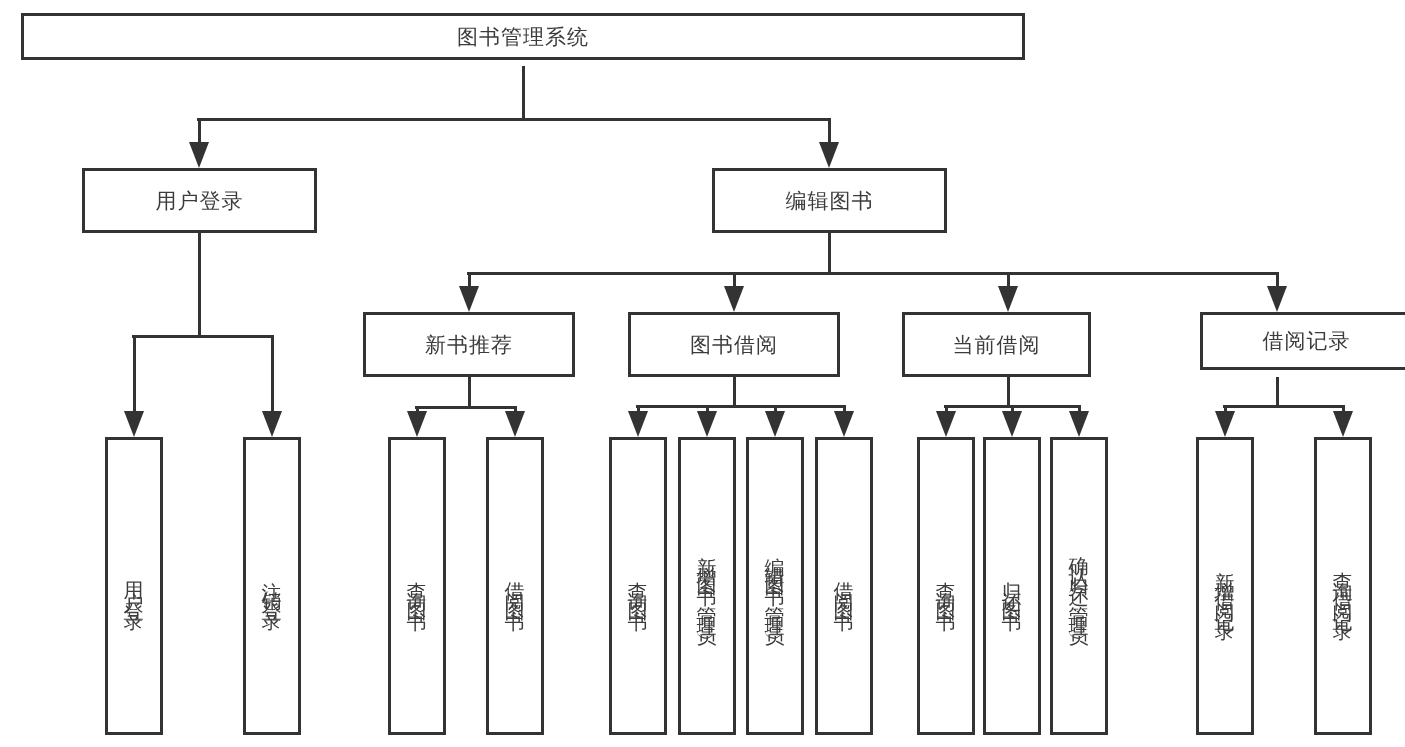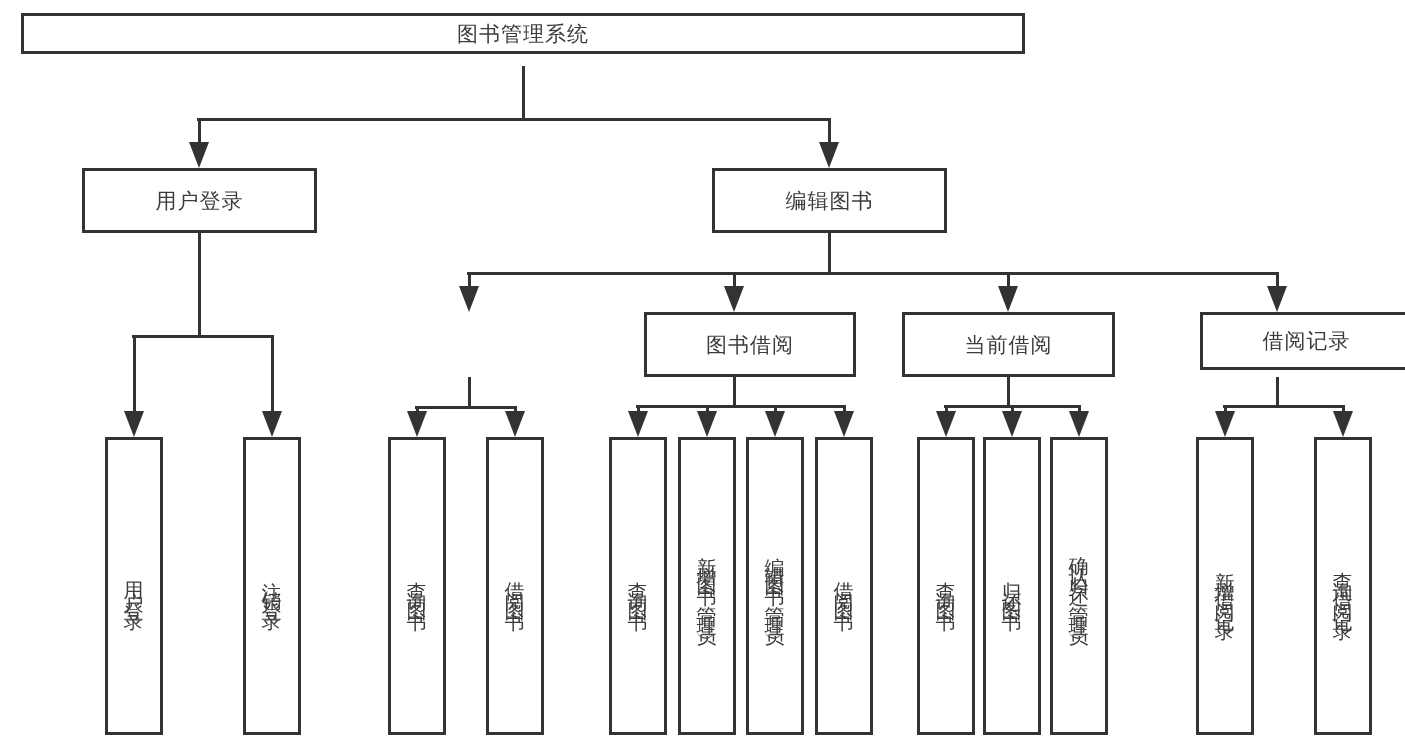--- a/index.html
+++ b/index.html
@@ -74,35 +74,38 @@
       <div class="ar" style="left: 697px; top: 411px;"></div>
       <div class="ar" style="left: 765px; top: 411px;"></div>
       <div class="ar" style="left: 834px; top: 411px;"></div>
       <div class="ar" style="left: 936px; top: 411px;"></div>
       <div class="ar" style="left: 1002px; top: 411px;"></div>
       <div class="ar" style="left: 1069px; top: 411px;"></div>
       <div class="ar" style="left: 1215px; top: 411px;"></div>
       <div class="ar" style="left: 1333px; top: 411px;"></div>
     </div>
 
-  <div class="node h" style="left:21px;top:13px;width:1004px;height:41px">
+  <div class="node h" style="left:21px;top:13px;width:1004px;height:47px">
     <span class="lbl">图书管理系统</span>
   </div>
 
   <div class="node h" style="left:82px;top:168px;width:235px;height:65px">
     <span class="lbl">用户登录</span>
   </div>
   <div class="node h" style="left:712px;top:168px;width:235px;height:65px">
     <span class="lbl">编辑图书</span>
   </div>
 
-  <div class="node h" style="left:644px;top:312px;width:212px;height:65px">
+  <div class="node h" style="left:363px;top:312px;width:212px;height:65px">
+    <span class="lbl">新书推荐</span>
+  </div>
+  <div class="node h" style="left:628px;top:312px;width:212px;height:65px">
     <span class="lbl">图书借阅</span>
   </div>
-  <div class="node h" style="left:902px;top:312px;width:213px;height:65px">
+  <div class="node h" style="left:902px;top:312px;width:189px;height:65px">
     <span class="lbl">当前借阅</span>
   </div>
   <div class="node h" style="left:1200px;top:312px;width:213px;height:58px">
     <span class="lbl">借阅记录</span>
   </div>
 
   <div class="node v" style="left:105px;top:437px;width:58px;height:298px">
     <span class="lbl">用户登录</span>
   </div>
   <div class="node v" style="left:243px;top:437px;width:58px;height:298px">

